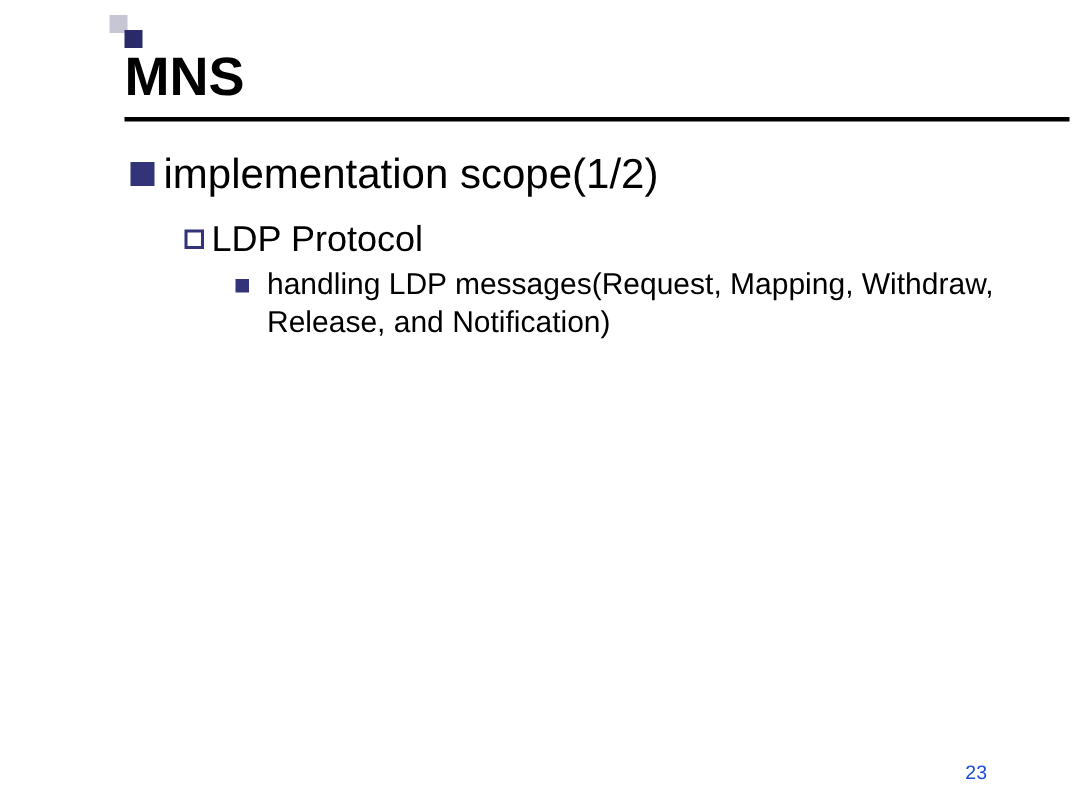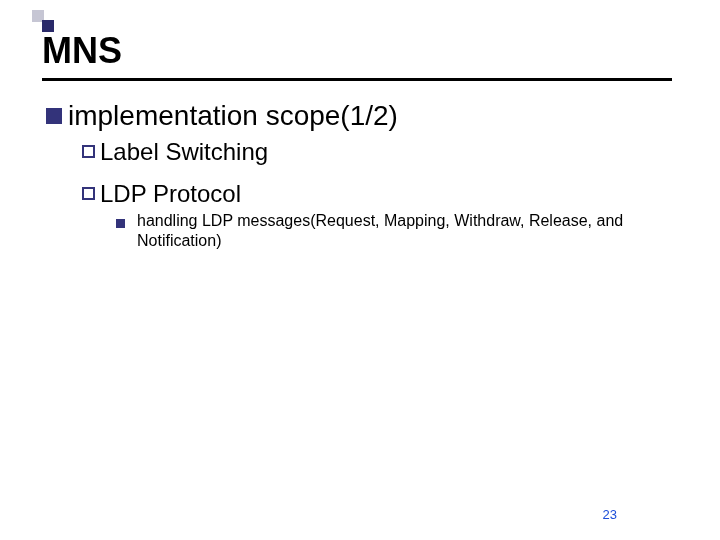--- a/index.html
+++ b/index.html
@@ -11,20 +11,21 @@
     font-family: Arial, Helvetica, sans-serif;
     color: #000;
     overflow: hidden;
     position: relative;
   }
   .slide {
     width: 645px;
     height: 540px;
     position: relative;
     box-sizing: border-box;
+    margin-left: 41px;
   }
   .title-bar {
     position: absolute;
     left: 42px;
     top: 32px;
     width: 630px;
   }
   .title-text {
     font-size: 36px;
     font-weight: 700;
@@ -121,21 +122,21 @@
   }
   .lvl4 .bullet {
     width: 9px;
     height: 9px;
     background: #33337a;
     margin-top: 8px;
     margin-right: 12px;
     flex: none;
   }
   .lvl4 .text {
-    font-size: 16px;
+    font-size: 20px;
     line-height: 1.25;
   }
 
   .page-num {
     position: absolute;
     right: 28px;
     bottom: 18px;
     font-size: 13px;
     color: #1d4ed8;
   }
@@ -153,24 +154,20 @@
   </div>
   <div class="underline"></div>
 
   <div class="body">
 
     <div class="lvl1">
       <div class="bullet"></div>
       <div class="text">implementation scope(1/2)</div>
     </div>
 
-    <div class="lvl2">
-      <div class="bullet"></div>
-      <div class="text">Label Switching</div>
-    </div>
 
     <div class="lvl2" style="margin-top:14px">
       <div class="bullet"></div>
       <div class="text">LDP Protocol</div>
     </div>
     <div class="lvl4">
       <div class="bullet"></div>
       <div class="text">handling LDP messages(Request, Mapping, Withdraw, Release, and Notification)</div>
     </div>
 

